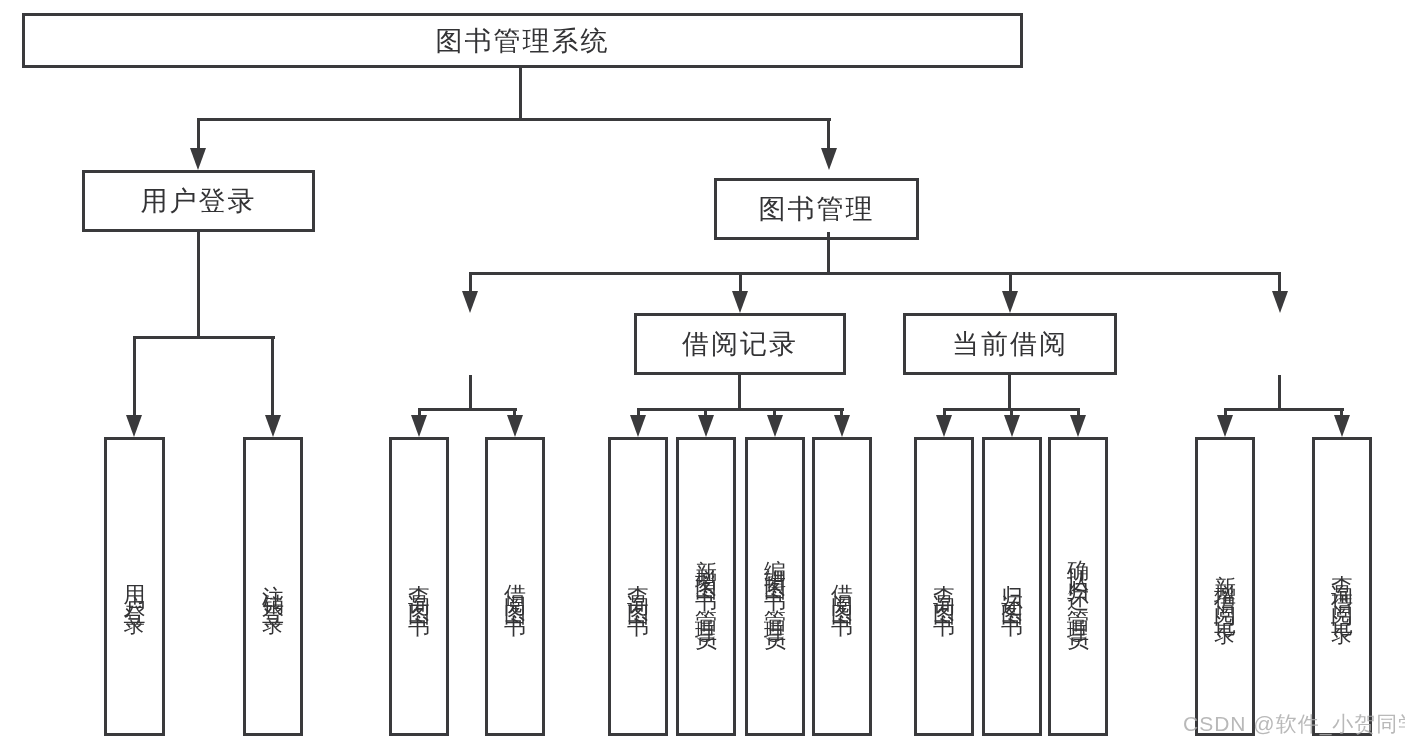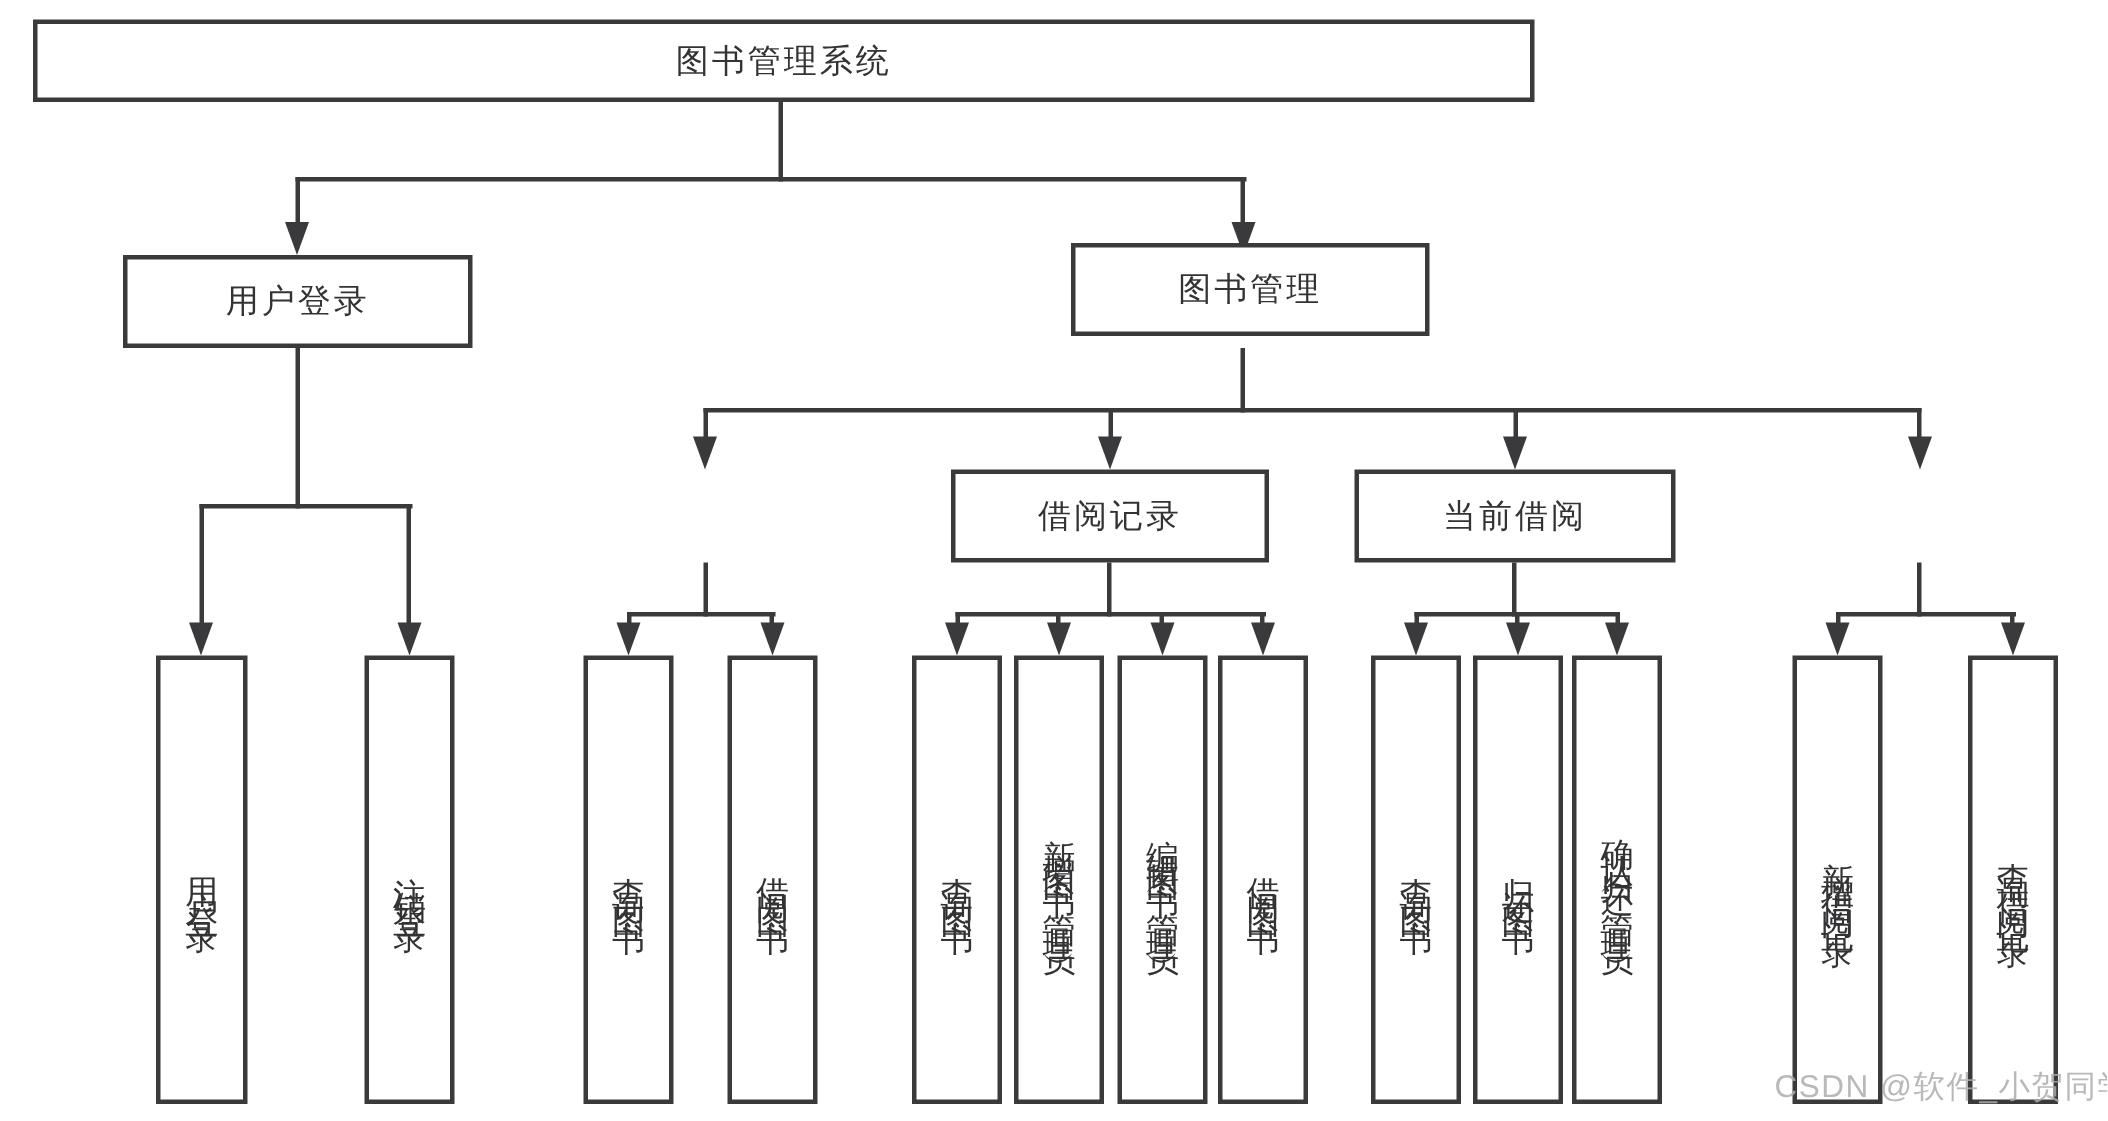--- a/index.html
+++ b/index.html
@@ -21,21 +21,21 @@
     position:absolute;
     box-sizing:border-box;
     border:3px solid var(--line);
     background:var(--bg);
     color:var(--text);
     display:flex;
     align-items:center;
     justify-content:center;
   }
   .box.h{
-    font-size:22px;
+    font-size:27px;
     letter-spacing:2px;
     white-space:nowrap;
   }
   .box.v{
     font-size:22px;
     writing-mode:vertical-lr;
     text-orientation:mixed;
     letter-spacing:10px;
     line-height:1;
   }
@@ -68,21 +68,21 @@
   <div class="box h" style="left:22px;top:13px;width:1001px;height:55px">图书管理系统</div>
 
   <div class="vline" style="left:519px;top:68px;height:53px"></div>
   <div class="hline" style="left:197px;top:118px;width:634px"></div>
   <div class="vline" style="left:197px;top:118px;height:32px"></div>
   <div class="arrow" style="left:190px;top:148px"></div>
   <div class="vline" style="left:827px;top:118px;height:32px"></div>
   <div class="arrow" style="left:821px;top:148px"></div>
 
   <div class="box h" style="left:82px;top:170px;width:233px;height:62px">用户登录</div>
-  <div class="box h" style="left:714px;top:162px;width:239px;height:62px">图书管理</div>
+  <div class="box h" style="left:714px;top:178px;width:205px;height:62px">图书管理</div>
 
   <div class="vline" style="left:197px;top:232px;height:107px"></div>
   <div class="hline" style="left:133px;top:336px;width:142px"></div>
   <div class="vline" style="left:133px;top:336px;height:82px"></div>
   <div class="arrow" style="left:126px;top:415px"></div>
   <div class="vline" style="left:271px;top:336px;height:82px"></div>
   <div class="arrow" style="left:265px;top:415px"></div>
 
   <div class="vline" style="left:827px;top:232px;height:43px"></div>
   <div class="hline" style="left:469px;top:272px;width:812px"></div>

